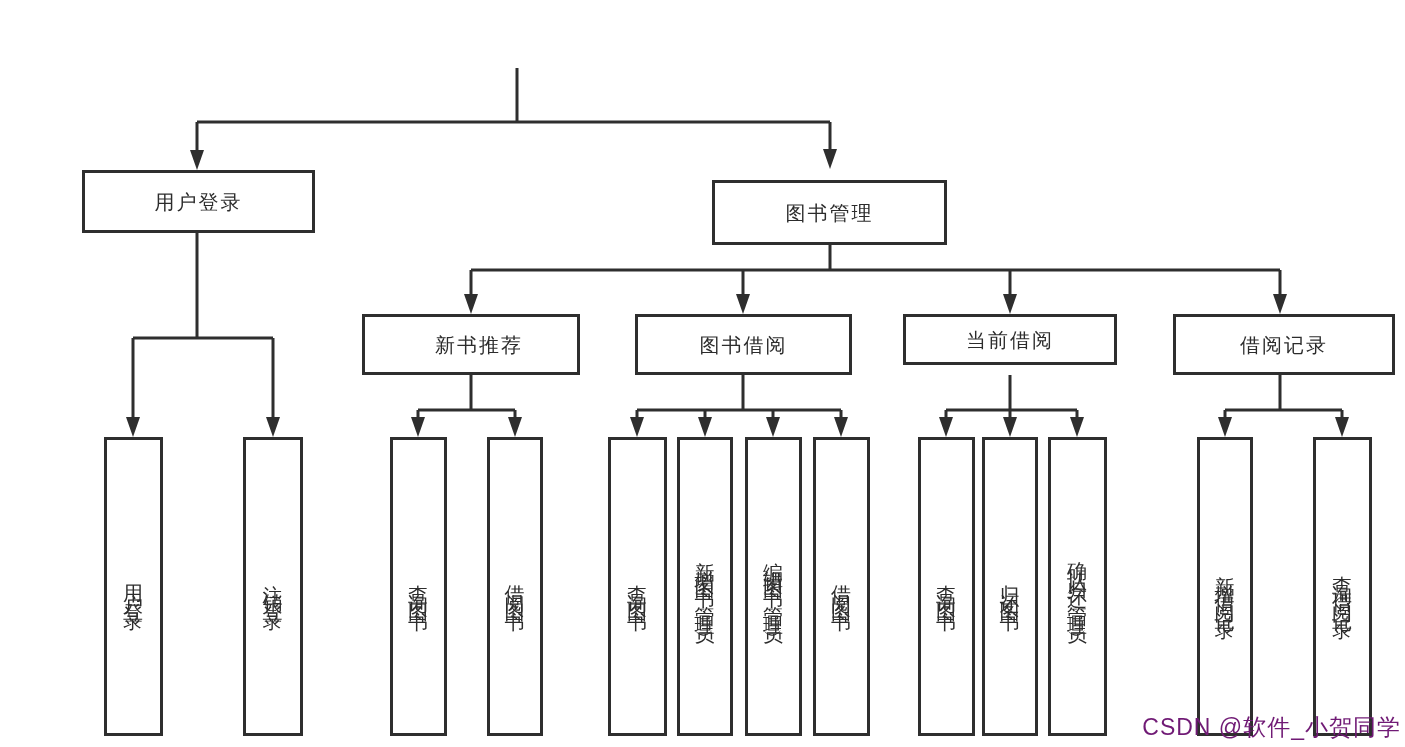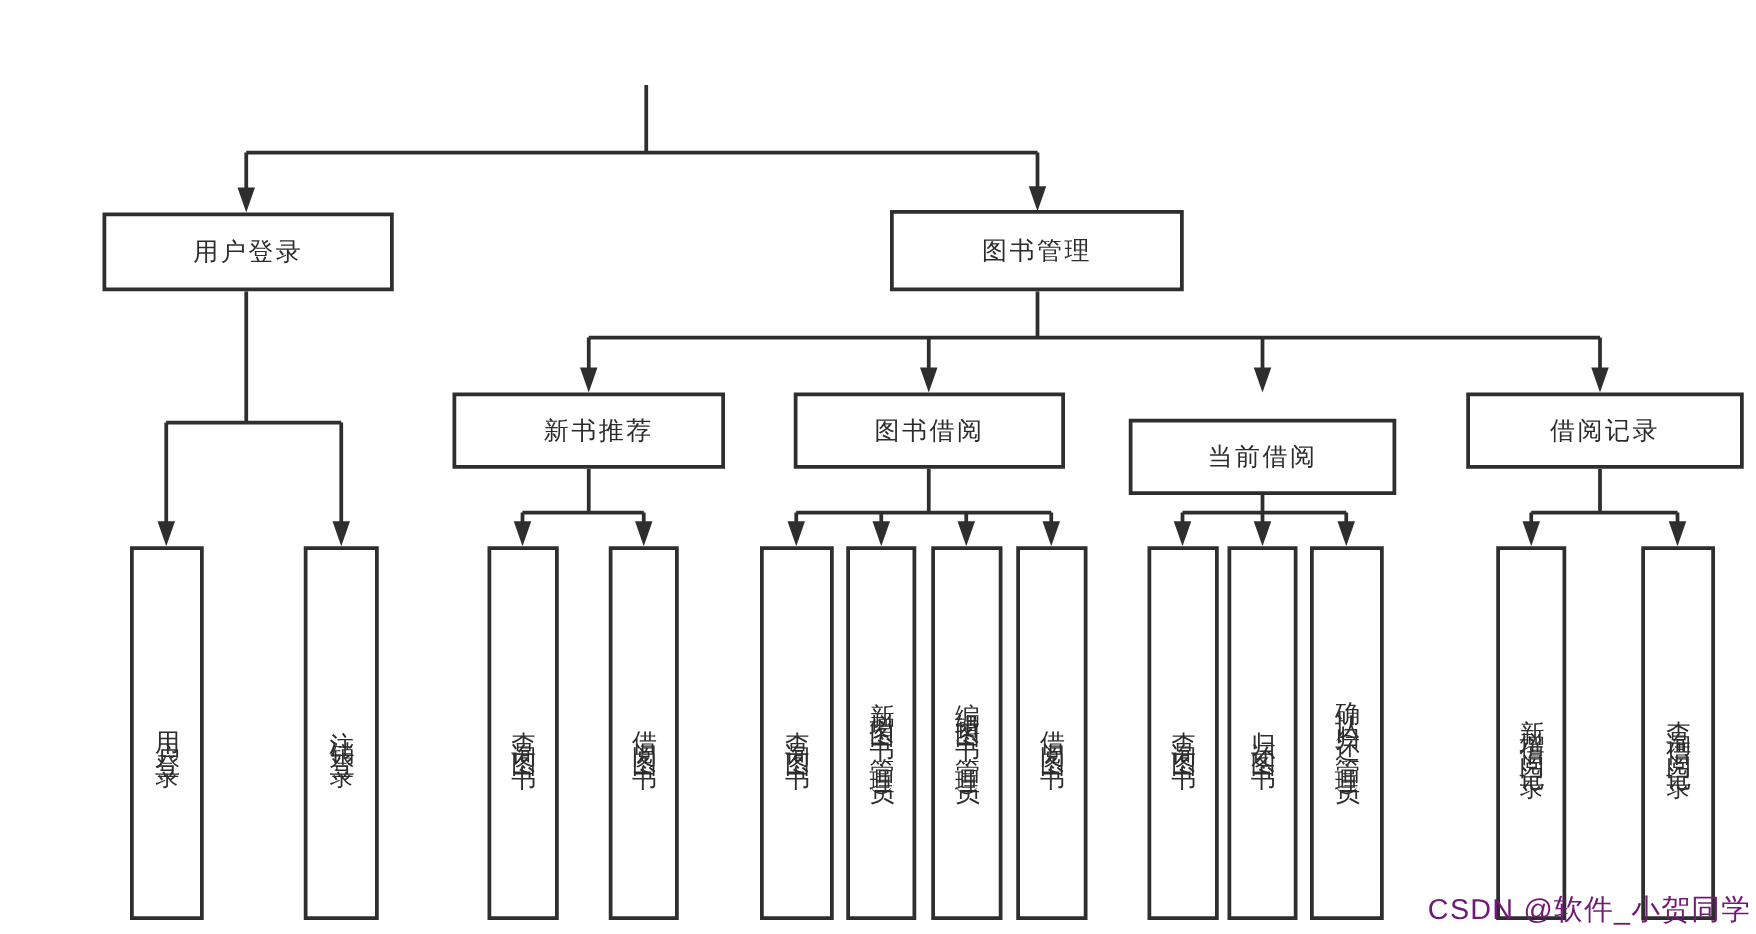--- a/index.html
+++ b/index.html
@@ -31,24 +31,24 @@
   }
   .leaf {
     writing-mode:vertical-rl;
     text-orientation:mixed;
     letter-spacing:9px;
     white-space:normal;
   }
   
   .n-root          { left:14px;   top:14px;  width:1009px; height:54px; }
   .n-user-login    { left:82px;   top:170px; width:233px;  height:63px; }
-  .n-book-mgmt     { left:712px;  top:168px; width:235px;  height:65px; }
+  .n-book-mgmt     { left:712px;  top:180px; width:235px;  height:65px; }
   .n-new-book      { left:362px;  top:314px; width:218px;  height:61px;padding-left:16px; }
   .n-book-borrow   { left:635px;  top:314px; width:217px;  height:61px; }
-  .n-cur-borrow    { left:903px;  top:314px; width:214px;  height:61px;margin-top:21px; }
+  .n-cur-borrow    { left:903px;  top:314px; width:214px;  height:51px; }
   .n-borrow-rec    { left:1173px; top:314px; width:222px;  height:61px; }
   .n-leaf-ulogin   { left:104px;  top:437px; width:59px;   height:299px; }
   .n-leaf-logout   { left:243px;  top:437px; width:60px;   height:299px; }
   .n-leaf-nbq      { left:390px;  top:437px; width:57px;   height:299px; }
   .n-leaf-nbb      { left:487px;  top:437px; width:56px;   height:299px; }
   .n-leaf-bbq      { left:608px;  top:437px; width:59px;   height:299px; }
   .n-leaf-bba      { left:677px;  top:437px; width:56px;   height:299px; }
   .n-leaf-bbe      { left:745px;  top:437px; width:57px;   height:299px; }
   .n-leaf-bbb      { left:813px;  top:437px; width:57px;   height:299px; }
   .n-leaf-cbq      { left:918px;  top:437px; width:57px;   height:299px; }

